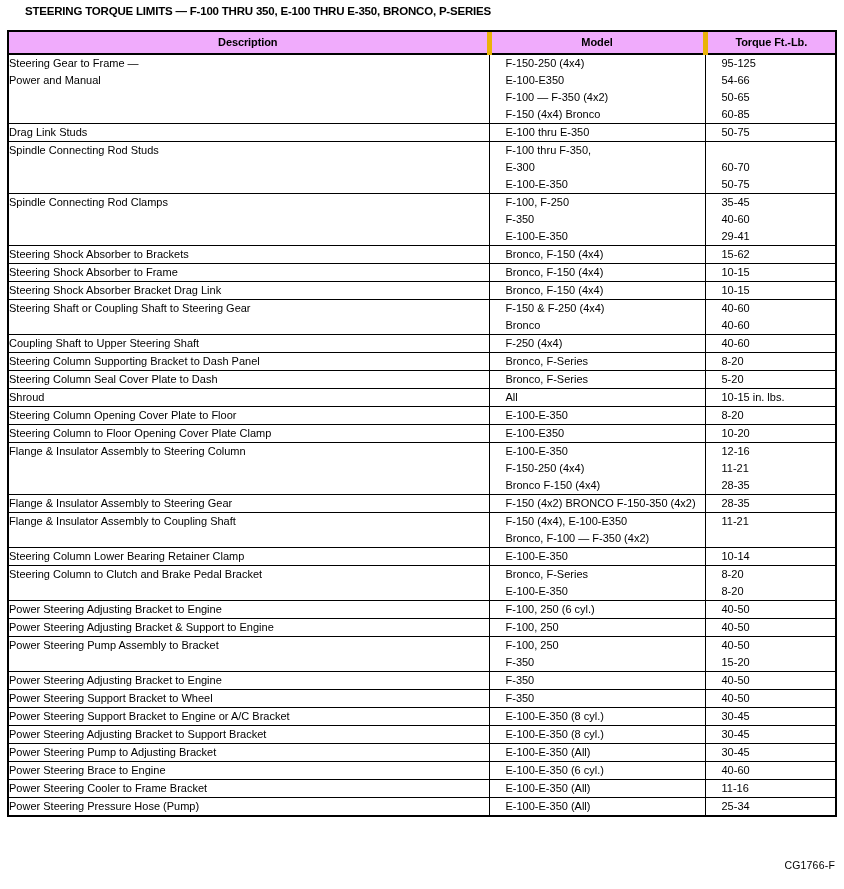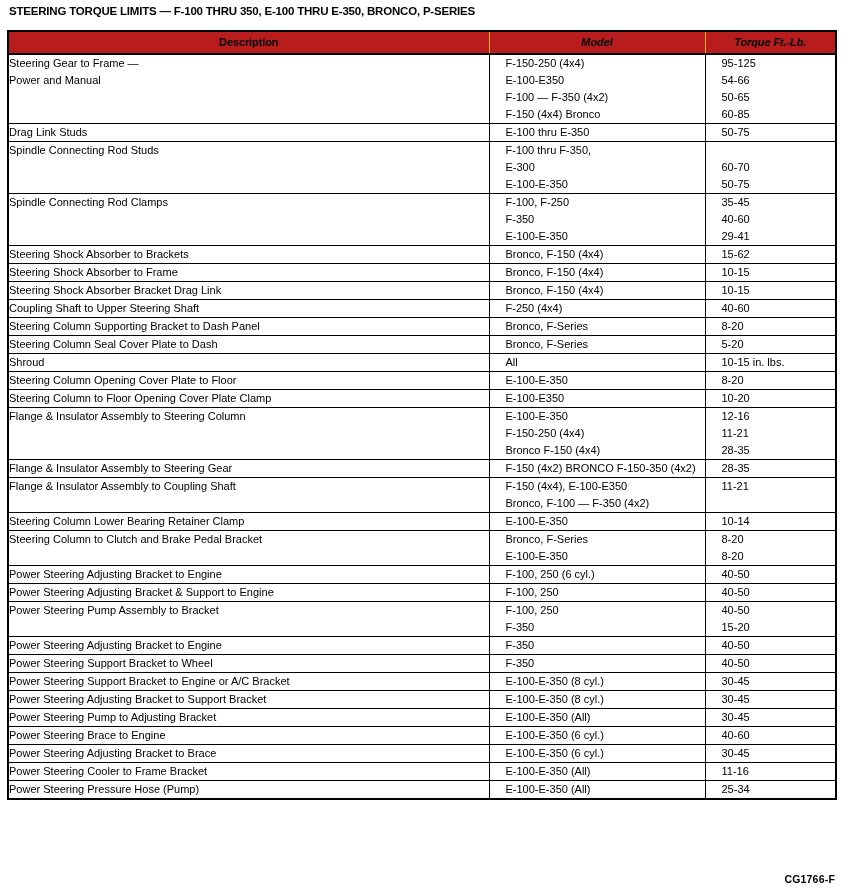--- a/index.html
+++ b/index.html
@@ -19,21 +19,21 @@
   .page {
     position: absolute;
     left: 0; top: 0;
     width: 844px;
     height: 889px;
   }
 
   
   .doc-title {
     position: absolute;
-    left: 9px;
+    left: 25px;
     top: 5px;
     font-size: 11.5px;
     font-weight: bold;
     letter-spacing: -0.2px;
     white-space: nowrap;
   }
 
   
   .table-frame {
     position: absolute;
@@ -56,24 +56,24 @@
   table.torque col.c-model  { width: 216px; }
   table.torque col.c-torque { width: 130px; }
 
   
   thead th {
     font-size: 11px;
     font-weight: bold;
     text-align: center;
     padding: 4px 0 5px 0;
     border-bottom: 2px solid #000;
-    background: #b91c1c;
+    background: #f0abfc;
     letter-spacing: -0.1px;
   }
-  thead th.sep-l { border-left: 1px solid #eab308; font-style: italic; }
+  thead th.sep-l { border-left: 5px solid #eab308; }
 
   
   tbody tr.group > td {
     border-top: 1.5px solid #000;
     vertical-align: top;
     padding: 0;
   }
   tbody tr.group:first-child > td { border-top: none; }
 
   td.sep-l { border-left: 1px solid #000; }
@@ -100,23 +100,23 @@
   }
 
   .torque-col .line {
     padding-left: 16px;
   }
 
   
   .footer-code {
     position: absolute;
     right: 9px;
-    bottom: 4px;
+    bottom: 18px;
     font-size: 10.5px;
-    font-weight: bold;
+    font-weight: normal;
     letter-spacing: 0.2px;
   }
 </style>
 </head>
 <body>
 
 <div class="page">
 
   <div class="doc-title">STEERING TORQUE LIMITS — F-100 THRU 350, E-100 THRU E-350, BRONCO, P-SERIES</div>
 
@@ -271,20 +271,40 @@
             </td>
             <td class="sep-l">
               <div class="lines torque-col">
                 <span class="line">10-15</span>
               </div>
             </td>
           </tr>
           <tr class="group">
             <td>
               <div class="lines desc">
+                <span class="line">Steering Shaft or Coupling Shaft to Steering Gear</span>
+                <span class="line blank">&nbsp;</span>
+              </div>
+            </td>
+            <td class="sep-l">
+              <div class="lines model">
+                <span class="line">F-150 &amp; F-250 (4x4)</span>
+                <span class="line">Bronco</span>
+              </div>
+            </td>
+            <td class="sep-l">
+              <div class="lines torque-col">
+                <span class="line">40-60</span>
+                <span class="line">40-60</span>
+              </div>
+            </td>
+          </tr>
+          <tr class="group">
+            <td>
+              <div class="lines desc">
                 <span class="line">Coupling Shaft to Upper Steering Shaft</span>
               </div>
             </td>
             <td class="sep-l">
               <div class="lines model">
                 <span class="line">F-250 (4x4)</span>
               </div>
             </td>
             <td class="sep-l">
               <div class="lines torque-col">
@@ -626,37 +646,20 @@
             </td>
             <td class="sep-l">
               <div class="lines torque-col">
                 <span class="line">40-60</span>
               </div>
             </td>
           </tr>
           <tr class="group">
             <td>
               <div class="lines desc">
-                <span class="line">Power Steering Adjusting Bracket to Brace</span>
-              </div>
-            </td>
-            <td class="sep-l">
-              <div class="lines model">
-                <span class="line">E-100-E-350 (6 cyl.)</span>
-              </div>
-            </td>
-            <td class="sep-l">
-              <div class="lines torque-col">
-                <span class="line">30-45</span>
-              </div>
-            </td>
-          </tr>
-          <tr class="group">
-            <td>
-              <div class="lines desc">
                 <span class="line">Power Steering Cooler to Frame Bracket</span>
               </div>
             </td>
             <td class="sep-l">
               <div class="lines model">
                 <span class="line">E-100-E-350 (All)</span>
               </div>
             </td>
             <td class="sep-l">
               <div class="lines torque-col">

